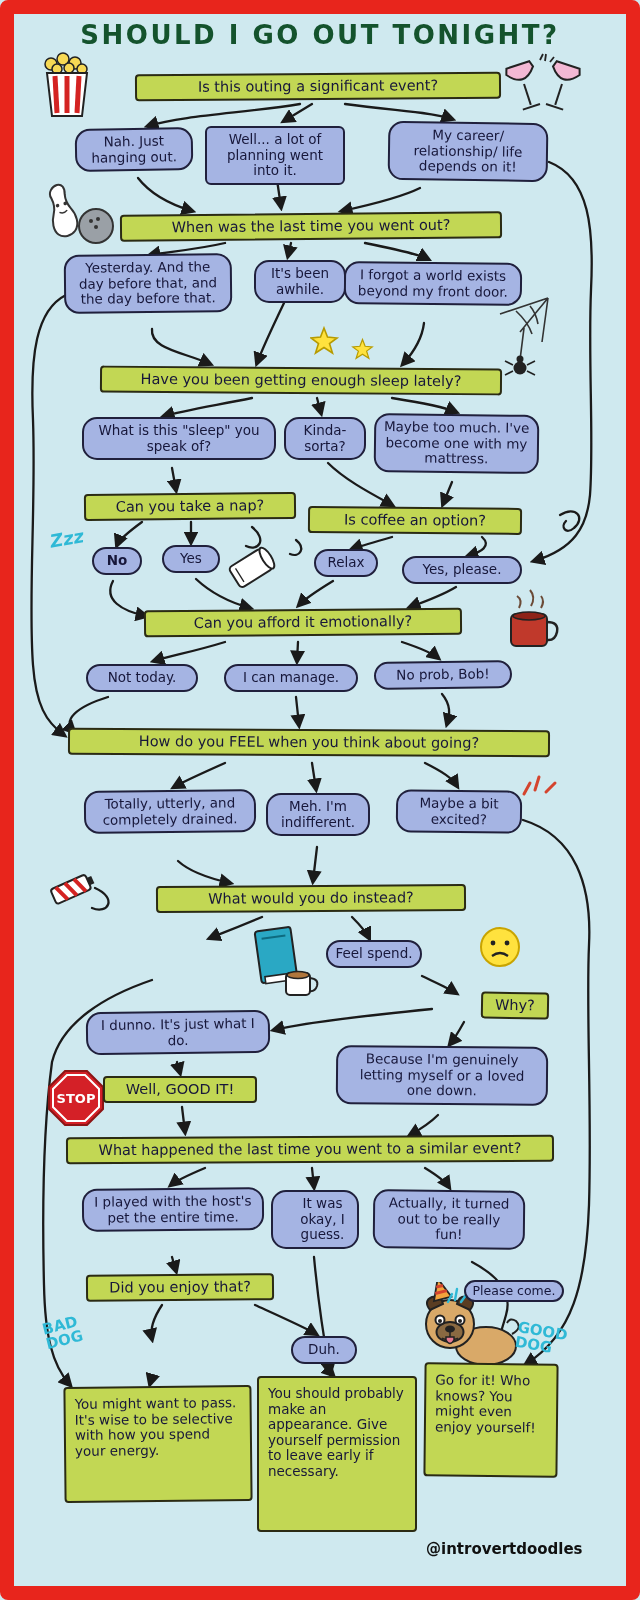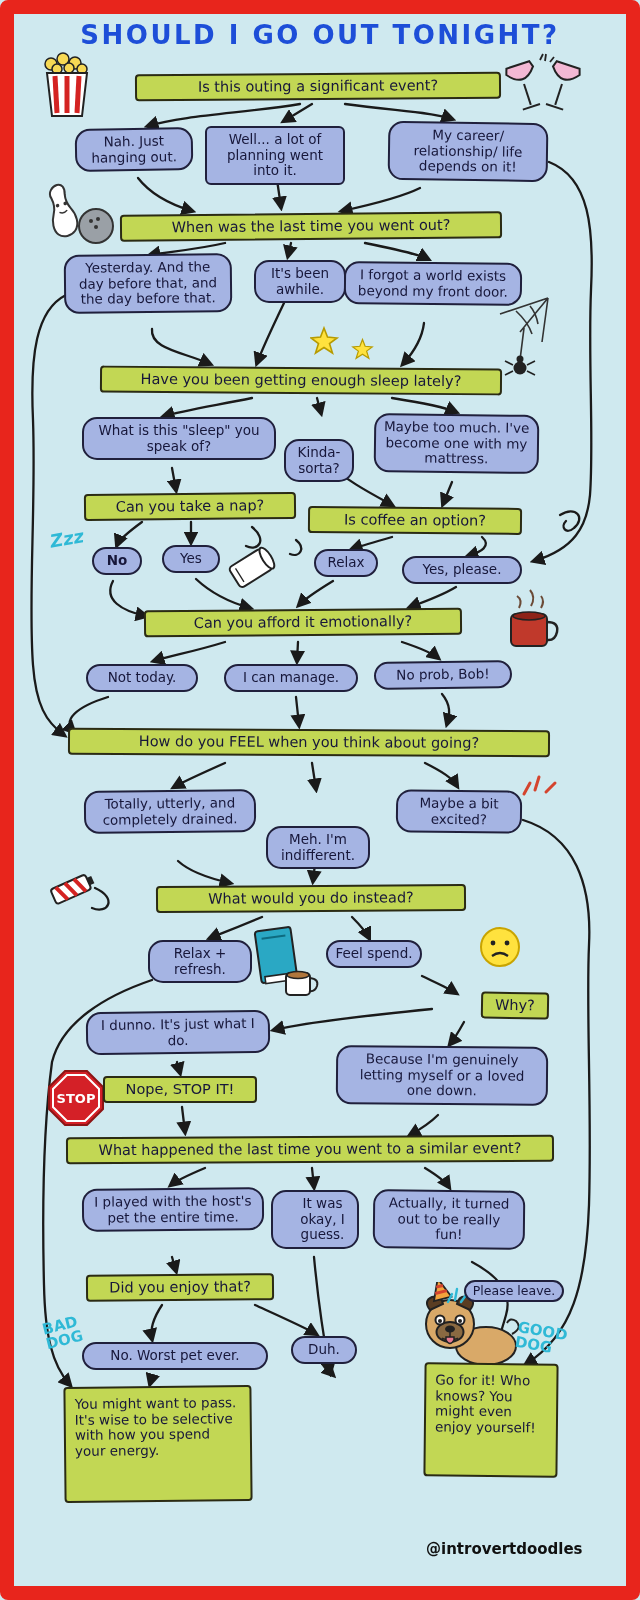--- a/index.html
+++ b/index.html
@@ -1,20 +1,20 @@
 <!DOCTYPE html>
 <html><head>
 <meta charset="utf-8">
 <style>
   * { box-sizing: border-box; }
   body { margin: 0; background: #ffffff; font-family: "DejaVu Sans", sans-serif; }
   .stage { position: relative; width: 640px; height: 1600px; background: #cfe9ef; overflow: hidden; }
   .frame-overlay { position: absolute; inset: 0; border: 14px solid #e8251c; border-radius: 8px; pointer-events: none; z-index: 50; }
   .arrows { position: absolute; left: 0; top: 0; z-index: 1; }
-  .title { position: absolute; left: 0; right: 0; top: 20px; text-align: center; font-size: 26px; font-weight: bold; letter-spacing: 2.5px; color: #1d4ed8; z-index: 3; }
+  .title { position: absolute; left: 0; right: 0; top: 20px; text-align: center; font-size: 26px; font-weight: bold; letter-spacing: 2.5px; color: #14532d; z-index: 3; }
   .node { position: absolute; z-index: 3; display: flex; align-items: center; justify-content: center; text-align: center; border: 2.5px solid #20203c; padding: 4px 7px; font-size: 13.5px; line-height: 1.15; color: #17173a; }
   .q { background: #c2d754; border-color: #2b2b14; border-radius: 4px; font-size: 14.5px; padding: 3px 8px; }
   .a { background: #a5b4e3; border-radius: 15px; }
   .end { background: #c2d754; border-color: #2b2b14; border-radius: 4px; justify-content: flex-start; align-items: flex-start; text-align: left; padding: 8px 9px; }
   .deco { position: absolute; z-index: 2; }
   .deco-text { position: absolute; z-index: 3; color: #2fb9d6; font-weight: bold; font-size: 15px; line-height: 1.0; white-space: pre-line; }
   .credit { position: absolute; z-index: 3; font-weight: bold; font-size: 15px; color: #101010; }
 </style>
 </head>
 <body>
@@ -99,52 +99,51 @@
   <div class="node q" style="left:135px; top:73px; width:366px; transform:rotate(-0.4deg);">Is this outing a significant event?</div>
   <div class="node a" style="left:75px; top:128px; width:118px; transform:rotate(-1deg);">Nah. Just hanging out.</div>
   <div class="node a" style="left:205px; top:126px; width:140px;border-radius:6px;">Well... a lot of planning went into it.</div>
   <div class="node a" style="left:388px; top:122px; width:160px; transform:rotate(0.8deg);">My career/ relationship/ life depends on it!</div>
   <div class="node q" style="left:120px; top:213px; width:382px; transform:rotate(-0.5deg);">When was the last time you went out?</div>
   <div class="node a" style="left:64px; top:254px; width:168px; transform:rotate(-0.6deg);">Yesterday. And the day before that, and the day before that.</div>
   <div class="node a" style="left:242px; top:260px; width:92px;margin-left:12px;">It's been awhile.</div>
   <div class="node a" style="left:344px; top:262px; width:178px; transform:rotate(0.6deg);">I forgot a world exists beyond my front door.</div>
   <div class="node q" style="left:100px; top:367px; width:402px; transform:rotate(0.4deg);">Have you been getting enough sleep lately?</div>
   <div class="node a" style="left:82px; top:417px; width:194px;">What is this "sleep" you speak of?</div>
-  <div class="node a" style="left:284px; top:439px; width:70px;">Kinda-sorta?</div>
+  <div class="node a" style="left:284px; top:417px; width:82px;">Kinda-sorta?</div>
   <div class="node a" style="left:374px; top:414px; width:165px; transform:rotate(0.7deg);">Maybe too much. I've become one with my mattress.</div>
   <div class="node q" style="left:84px; top:493px; width:212px; transform:rotate(-0.6deg);">Can you take a nap?</div>
   <div class="node q" style="left:308px; top:507px; width:214px; transform:rotate(0.5deg);">Is coffee an option?</div>
   <div class="node a" style="left:92px; top:547px; width:50px;font-weight:bold;">No</div>
   <div class="node a" style="left:162px; top:545px; width:58px;">Yes</div>
   <div class="node a" style="left:314px; top:549px; width:64px;">Relax</div>
   <div class="node a" style="left:402px; top:556px; width:120px;">Yes, please.</div>
   <div class="node q" style="left:144px; top:609px; width:318px; transform:rotate(-0.5deg);">Can you afford it emotionally?</div>
   <div class="node a" style="left:86px; top:664px; width:112px;">Not today.</div>
   <div class="node a" style="left:224px; top:664px; width:134px;">I can manage.</div>
   <div class="node a" style="left:374px; top:661px; width:138px; transform:rotate(-0.8deg);">No prob, Bob!</div>
   <div class="node q" style="left:68px; top:729px; width:482px; transform:rotate(0.3deg);">How do you FEEL when you think about going?</div>
   <div class="node a" style="left:84px; top:790px; width:172px; transform:rotate(-0.6deg);">Totally, utterly, and completely drained.</div>
-  <div class="node a" style="left:266px; top:793px; width:104px;margin-top:33px;">Meh. I'm indifferent.</div>
+  <div class="node a" style="left:266px; top:793px; width:104px;">Meh. I'm indifferent.</div>
   <div class="node a" style="left:396px; top:790px; width:126px; transform:rotate(0.7deg);">Maybe a bit excited?</div>
   <div class="node q" style="left:156px; top:885px; width:310px; transform:rotate(-0.4deg);">What would you do instead?</div>
-  <div class="node a" style="left:148px; top:940px; width:104px;">Relax + refresh.</div>
   <div class="node a" style="left:326px; top:940px; width:96px;">Feel spend.</div>
   <div class="node q" style="left:433px; top:992px; width:68px; transform:rotate(1deg);margin-left:48px;">Why?</div>
   <div class="node a" style="left:86px; top:1011px; width:184px; transform:rotate(-0.8deg);">I dunno. It's just what I do.</div>
   <div class="node a" style="left:336px; top:1046px; width:212px; transform:rotate(0.5deg);">Because I'm genuinely letting myself or a loved one down.</div>
-  <div class="node q" style="left:103px; top:1076px; width:154px;">Nope, STOP IT!</div>
+  <div class="node q" style="left:103px; top:1076px; width:154px;">Well, GOOD IT!</div>
   <div class="node q" style="left:66px; top:1136px; width:488px; transform:rotate(-0.3deg);">What happened the last time you went to a similar event?</div>
   <div class="node a" style="left:82px; top:1188px; width:182px; transform:rotate(-0.5deg);">I played with the host's pet the entire time.</div>
   <div class="node a" style="left:271px; top:1190px; width:88px;padding-left:22px;">It was okay, I guess.</div>
   <div class="node a" style="left:373px; top:1190px; width:152px; transform:rotate(0.6deg);">Actually, it turned out to be really fun!</div>
   <div class="node q" style="left:86px; top:1274px; width:188px; transform:rotate(-0.5deg);">Did you enjoy that?</div>
-  <div class="node a" style="left:464px; top:1280px; width:100px; font-size:12.5px; padding:2px 5px;">Please leave.</div>
-  <div class="node a" style="left:82px; top:1342px; width:186px;">No. Worst pet ever.</div>
+  <div class="node a" style="left:464px; top:1280px; width:100px; font-size:12.5px; padding:2px 5px;">Please come.</div>
   <div class="node a" style="left:291px; top:1336px; width:66px;">Duh.</div>
   <div class="node end" style="left:64px; top:1386px; width:188px; height:116px; transform:rotate(-0.6deg);">You might want to pass. It's wise to be selective with how you spend your energy.</div>
+  <div class="node end" style="left:257px; top:1376px; width:160px; height:156px;">You should probably make an appearance. Give yourself permission to leave early if necessary.</div>
   <div class="node end" style="left:424px; top:1363px; width:134px; height:114px; transform:rotate(0.6deg);">Go for it! Who knows? You might even enjoy yourself!</div>
 
   <div class="deco-text" style="left:50px; top:530px; font-size:18px; font-style:italic; transform:rotate(-10deg);">Zzz</div>
   <div class="deco-text" style="left:44px; top:1318px; transform:rotate(-14deg);">BAD
 DOG</div>
   <div class="deco-text" style="left:516px; top:1324px; transform:rotate(10deg);">GOOD
 DOG</div>
   <div class="credit" style="left:426px; top:1540px;">@introvertdoodles</div>
 
   <svg class="deco" style="left:36px; top:50px;" width="62" height="70" viewBox="0 0 62 70">

